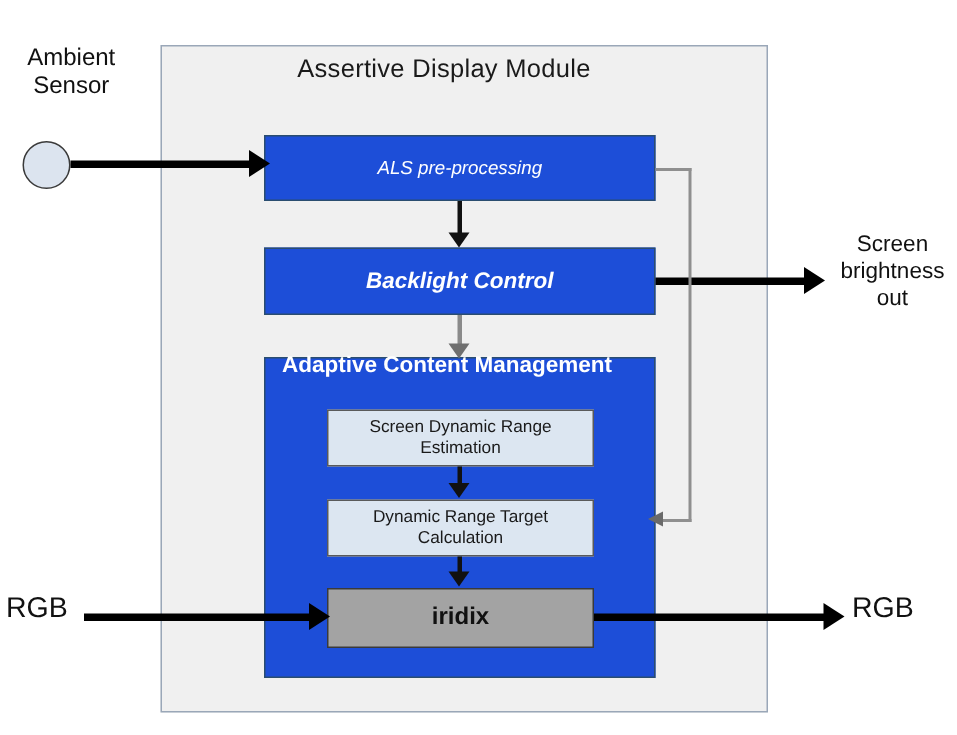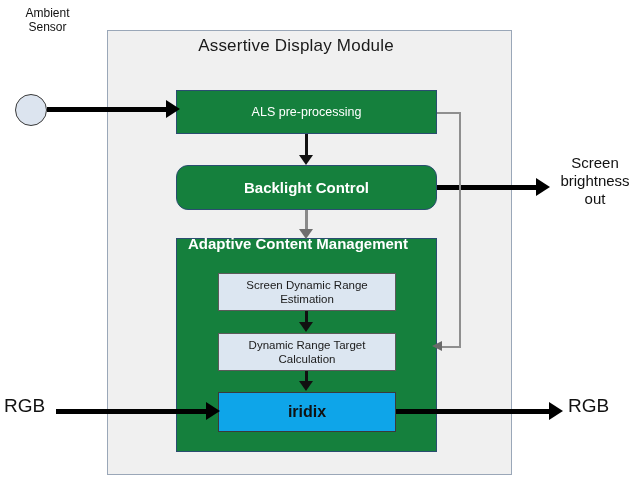--- a/index.html
+++ b/index.html
@@ -32,34 +32,35 @@
     top: 36px;
     width: 378px;
     text-align: center;
     font-size: 17px;
     color: #1a1a1a;
     letter-spacing: 0.2px;
   }
 
   
   .blue-block {
-    background: #15803d;
+    background: #1d4ed8;
     border: 1px solid #2a4d70;
     box-sizing: border-box;
     color: #ffffff;
+    font-style: italic;
   }
   #als-block {
     left: 176px; top: 90px; width: 261px; height: 44px;
     display: flex; align-items: center; justify-content: center;
   }
   #als-label { font-size: 12.5px; color: #ffffff; }
 
   #backlight-block {
     left: 176px; top: 165px; width: 261px; height: 45px;
-    display: flex; align-items: center; justify-content: center; border-radius: 12px;
+    display: flex; align-items: center; justify-content: center;
   }
   #backlight-label { font-size: 15px; font-weight: bold; color: #ffffff; }
 
   #acm-block {
     left: 176px; top: 238px; width: 261px; height: 214px;
   }
   #acm-label {
     left: 188px; top: 235px; font-size: 15px; font-weight: bold; color: #ffffff;
   }
 
@@ -73,21 +74,21 @@
     text-align: center;
     font-size: 11.5px;
     line-height: 1.25;
   }
   #sdre-block { left: 218px; top: 273px; width: 178px; height: 38px; }
   #drtc-block { left: 218px; top: 333px; width: 178px; height: 38px; }
 
   
   #iridix-block {
     left: 218px; top: 392px; width: 178px; height: 40px;
-    background: #0ea5e9;
+    background: #a3a3a3;
     border: 1px solid #3a3a3a;
     box-sizing: border-box;
     display: flex; align-items: center; justify-content: center;
   }
   #iridix-label { font-size: 16px; font-weight: bold; color: #111111; }
 
   
   #sensor-circle {
     left: 15px; top: 94px; width: 32px; height: 32px;
     border-radius: 50%;
@@ -96,21 +97,21 @@
     box-sizing: border-box;
   }
 
   
   .outside-label {
     color: #111111;
     text-align: center;
     line-height: 1.2;
   }
   #als-text {
-    left: 0px; top: 6px; width: 95px; font-size: 12px;
+    left: 0px; top: 29px; width: 95px; font-size: 16px;
   }
   #brightness-text {
     left: 552px; top: 154px; width: 86px; font-size: 15px;
   }
   #rgb-in-label { left: 4px; top: 395px; font-size: 19px; color:#111; }
   #rgb-out-label { left: 568px; top: 395px; font-size: 19px; color:#111; }
 
   
   .thick-line { background: #000000; }
   

